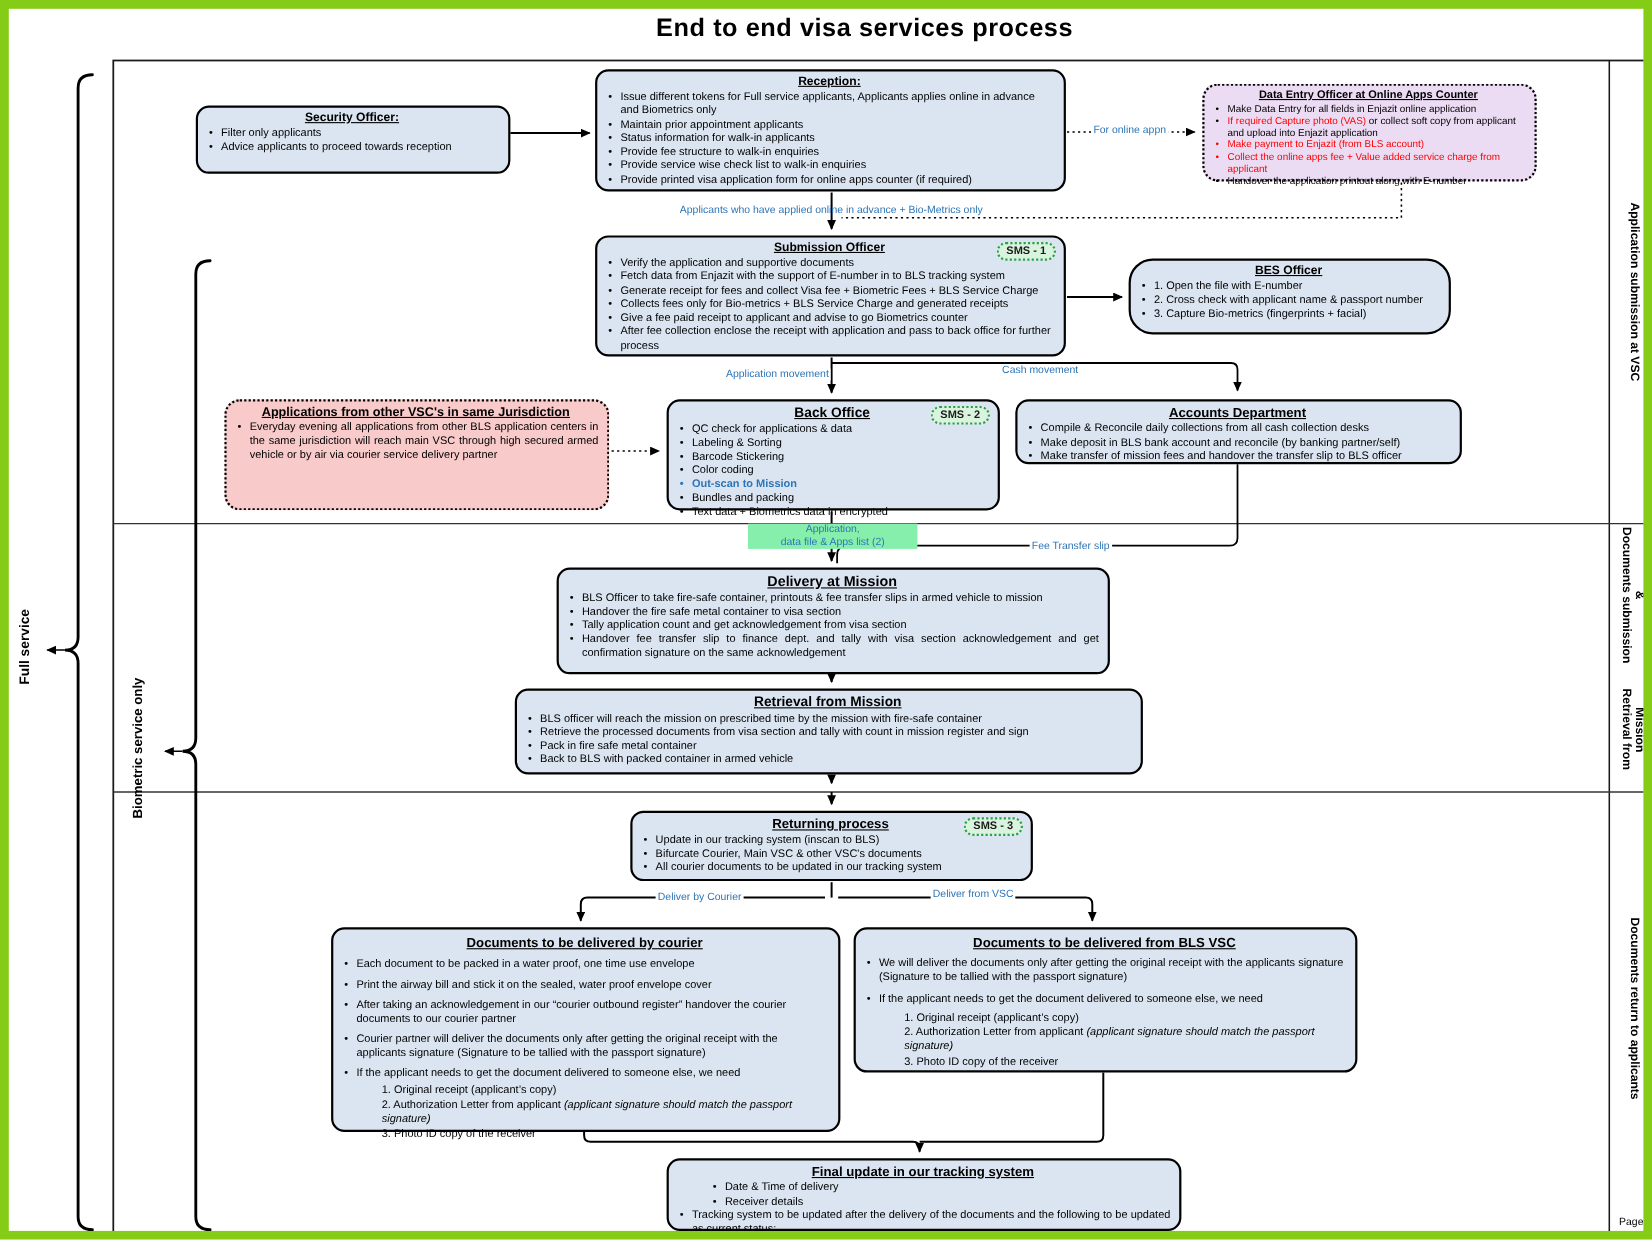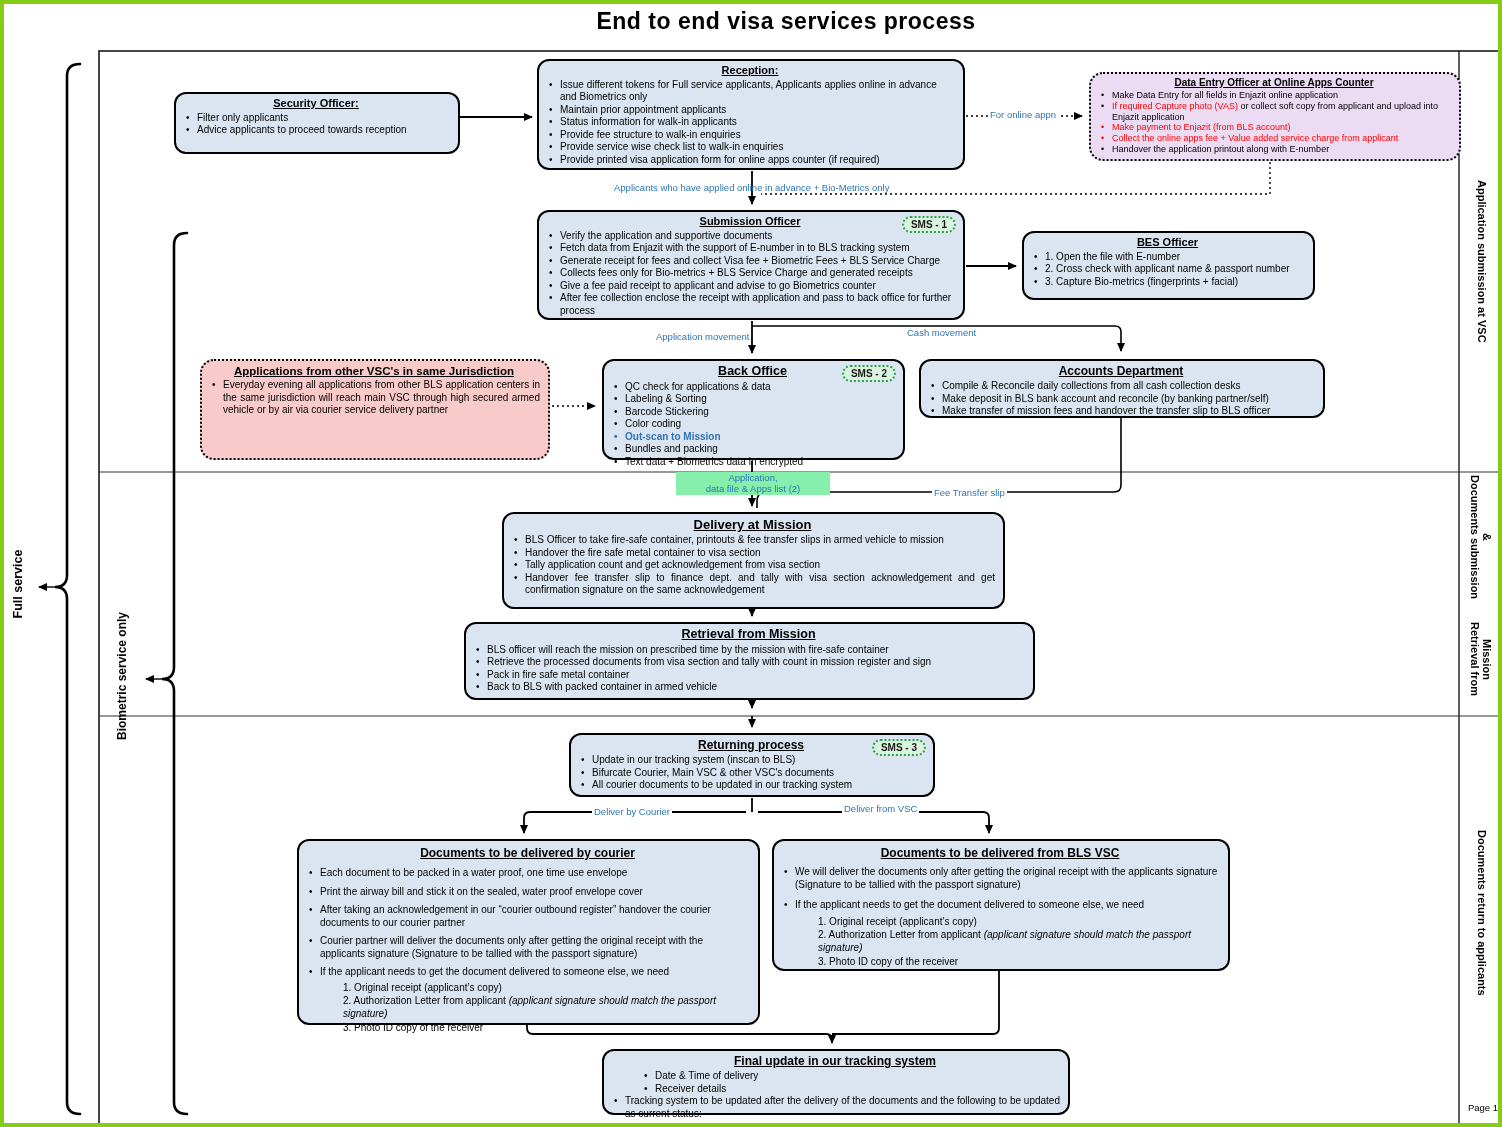--- a/index.html
+++ b/index.html
@@ -1,16 +1,16 @@
 <!DOCTYPE html>
 <html><head>
 <meta charset="utf-8">
 <style>
   html,body{margin:0;padding:0;background:#fff;font-family:"Liberation Sans",sans-serif;}
-  #canvas{position:relative;width:1502px;height:1127px;background:#fff;border:4px solid #84cc16;box-sizing:border-box;overflow:hidden;}
+  #canvas{position:relative;width:1502px;height:1127px;background:#fff;border:8px solid #84cc16;box-sizing:border-box;overflow:hidden;}
   #page-title{position:absolute;left:0;top:4px;width:100%;text-align:center;font-size:23px;font-weight:bold;color:#000;padding-left:70px;box-sizing:border-box;letter-spacing:.5px;}
   svg.layer{position:absolute;left:0;top:0;width:1502px;height:1127px;}
   .box{position:absolute;background:#dbe5f1;border:2px solid #000;border-radius:12px;padding:3px 8px 3px 6px;font-size:10px;line-height:1.25;color:#000;box-sizing:border-box;}
   .box h3{margin:0 0 1px 0;text-align:center;font-size:11px;font-weight:bold;text-decoration:underline;}
   .box ul{list-style:none;margin:0;padding:0;}
   .box li{position:relative;padding-left:15px;}
   .box li::before{content:"\2022";position:absolute;left:4px;top:0;}
   .dotted{border:2px dotted #000;border-radius:14px;}
   .pink{background:#f9caca;}
   .purple{background:#ecdcf3;font-size:9px;line-height:1.2;}
@@ -98,21 +98,21 @@
     <ul>
       <li>Issue different tokens for Full service applicants, Applicants applies online in advance and Biometrics only</li>
       <li>Maintain prior appointment applicants</li>
       <li>Status information for walk-in applicants</li>
       <li>Provide fee structure to walk-in enquiries</li>
       <li>Provide service wise check list to walk-in enquiries</li>
       <li>Provide printed visa application form for online apps counter (if required)</li>
     </ul>
   </div>
 
-  <div class="box dotted purple" style="left:1085px;top:68px;width:372px;height:89px;">
+  <div class="box dotted purple" style="left:1085px;top:68px;width:304px;height:89px;">
     <h3>Data Entry Officer at Online Apps Counter</h3>
     <ul>
       <li>Make Data Entry for all fields in Enjazit online application</li>
       <li><span class="red">If required Capture photo (VAS)</span><span> or collect soft copy from applicant and upload into Enjazit application</span></li>
       <li class="red">Make payment to Enjazit (from BLS account)</li>
       <li class="red">Collect the online apps fee + Value added service charge from applicant</li>
       <li>Handover the application printout along with E-number</li>
     </ul>
   </div>
 
@@ -122,21 +122,21 @@
     <ul>
       <li>Verify the application and supportive documents</li>
       <li>Fetch data from Enjazit with the support of E-number in to BLS tracking system</li>
       <li>Generate receipt for fees and collect Visa fee + Biometric Fees + BLS Service Charge</li>
       <li>Collects fees only for Bio-metrics + BLS Service Charge and generated receipts</li>
       <li>Give a fee paid receipt to applicant and advise to go Biometrics counter</li>
       <li>After fee collection enclose the receipt with application and pass to back office for further process</li>
     </ul>
   </div>
 
-  <div class="box" style="left:1018px;top:227px;width:293px;height:69px;">
+  <div class="box" style="left:1018px;top:227px;width:293px;height:69px;border-radius:22px;">
     <h3>BES Officer</h3>
     <ul>
       <li>1. Open the file with E-number</li>
       <li>2. Cross check with applicant name &amp; passport number</li>
       <li>3. Capture Bio-metrics (fingerprints + facial)</li>
     </ul>
   </div>
 
   <div class="box dotted pink" style="left:196px;top:355px;width:350px;height:101px;">
     <h3 style="font-size:11.5px;">Applications from other VSC's in same Jurisdiction</h3>

